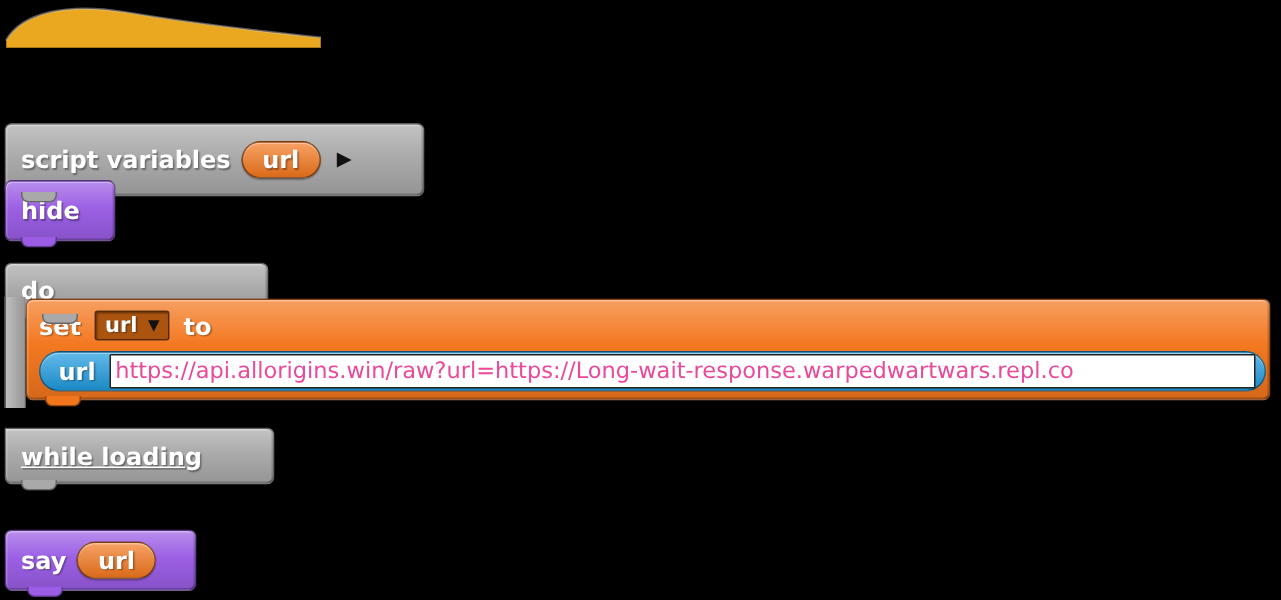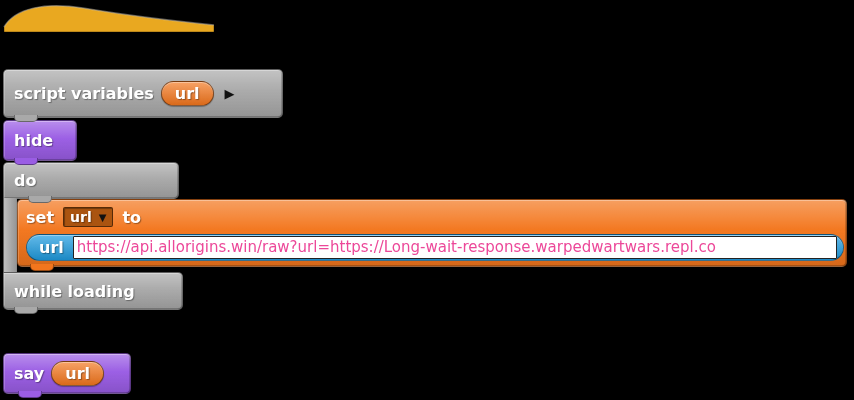--- a/index.html
+++ b/index.html
@@ -24,21 +24,21 @@
     border-radius:5px;
     background-image:linear-gradient(rgba(255,255,255,.30), rgba(255,255,255,.02) 45%, rgba(0,0,0,.12));
     box-shadow:inset 0 1px 0 rgba(255,255,255,.35), inset 1px 0 0 rgba(255,255,255,.2),
                inset 0 -1px 0 rgba(0,0,0,.22), inset -1px 0 0 rgba(0,0,0,.18);
     display:flex;align-items:center;
     color:#fff;font-weight:bold;font-size:16px;
     text-shadow:1px 1px 1px rgba(0,0,0,.35);
     padding:0 10px;
   }
   .bg-gold{background-color:var(--control-gold);}
-  .bg-gray{background-color:var(--gray);}
+  .bg-gray{background-color:var(--gray);margin-top:13px;}
   .bg-purple{background-color:var(--looks-purple);}
   .bg-orange{background-color:var(--variables-orange);}
 
   .bump{
     position:absolute;bottom:-5px;width:22px;height:6px;z-index:5;
     border:1px solid rgba(0,0,0,.38);border-top:none;
     border-radius:0 0 5px 5px;
   }
   .bump-gold{background:var(--control-gold);}
   .bump-gray{background:var(--gray);}
@@ -69,21 +69,21 @@
   .expander{
     margin-left:4px;color:#111;font-size:13px;text-shadow:none;cursor:pointer;
   }
 
   
   .c-header{left:3px;top:162px;width:176px;height:37px;border-radius:5px 5px 5px 0;text-align:right;}
   .c-arm{position:absolute;left:3px;top:198px;width:14px;height:74px;box-sizing:border-box;
     background-color:var(--gray);
     background-image:linear-gradient(90deg, rgba(255,255,255,.25), rgba(0,0,0,.10));
     border-left:1px solid rgba(0,0,0,.38);border-right:1px solid rgba(0,0,0,.25);}
-  .c-footer{left:3px;top:272px;width:180px;height:38px;border-radius:0 5px 5px 5px;}
+  .c-footer{left:3px;top:272px;width:180px;height:38px;border-radius:0 5px 5px 5px;text-decoration:underline;}
 
   
   .set-block{
     left:17px;top:199px;width:830px;height:68px;
     flex-direction:column;align-items:flex-start;justify-content:flex-start;
     padding:5px 8px;
   }
   .set-row{display:flex;align-items:center;height:26px;}
   .dropdown{
     display:inline-flex;align-items:center;

